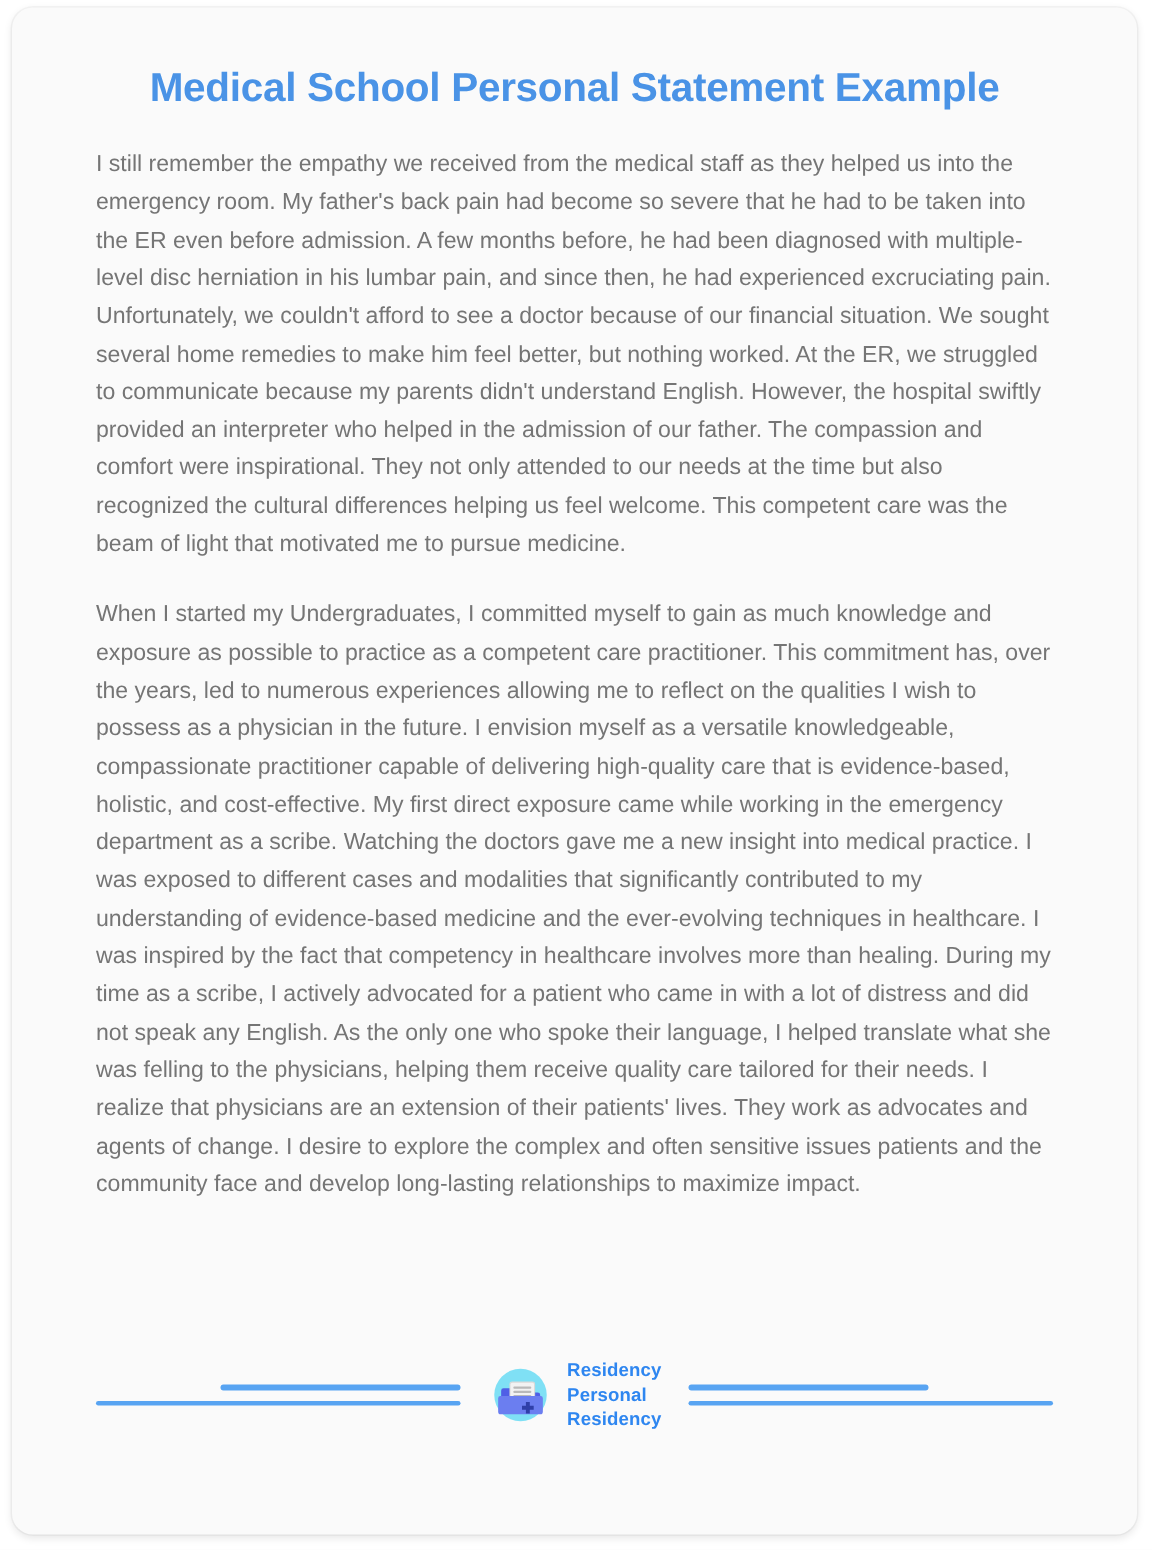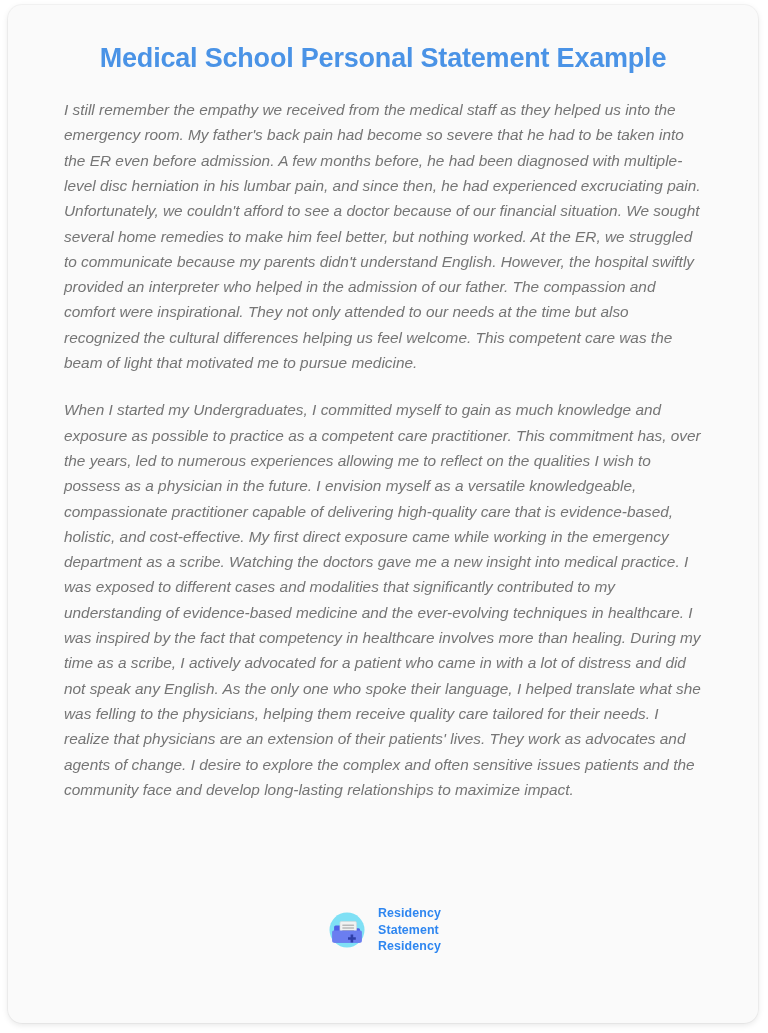--- a/index.html
+++ b/index.html
@@ -44,21 +44,20 @@
     text-align: center;
     color: #4a93e6;
     font-size: 27px;
     font-weight: bold;
     letter-spacing: -0.2px;
     line-height: 1.3;
   }
 
   .body-copy {
     margin-top: 21px;
-    font-style: italic;
   }
 
   .para {
     margin: 0 0 22px 0;
     color: #757575;
     font-size: 15.4px;
     line-height: 25.3px;
     text-align: left;
     letter-spacing: 0.0px;
   }
@@ -69,21 +68,20 @@
     position: absolute;
     left: 0;
     right: 0;
     bottom: 62px;
     height: 62px;
     display: flex;
     align-items: center;
     justify-content: center;
     padding: 0 56px;
     box-sizing: border-box;
-    flex-direction: column;
   }
 
   .rule-group {
     flex: 1 1 auto;
     display: flex;
     flex-direction: column;
     gap: 7px;
     min-width: 0;
   }
   .rule-group.left  { align-items: flex-end; padding-right: 18px; }
@@ -153,21 +151,21 @@
           <rect x="15" y="13.4" width="16.4" height="11.2" rx="1.4" fill="#f2f2f2" stroke="#d9d9d9" stroke-width="0.7"></rect>
           <rect x="17.2" y="16.4" width="12" height="1.5" rx="0.7" fill="#b9b9b9"></rect>
           <rect x="17.2" y="19.2" width="12" height="1.5" rx="0.7" fill="#b9b9b9"></rect>
           <rect x="17.2" y="22.0" width="12" height="1.5" rx="0.7" fill="#b9b9b9"></rect>
           <path d="M8.6 22.6 h26.8 a1.5 1.5 0 0 1 1.5 1.5 v9.0 a1.7 1.7 0 0 1 -1.7 1.7 h-26.4 a1.7 1.7 0 0 1 -1.7 -1.7 v-9.0 a1.5 1.5 0 0 1 1.5 -1.5 z" fill="#6b7ef0"></path>
           <path d="M25.6 26.6 h2.6 v2.6 h2.6 v2.6 h-2.6 v2.6 h-2.6 v-2.6 h-2.6 v-2.6 h2.6 z" fill="#2f3fa8"></path>
         </svg>
       </div>
       <div class="brand-text">
         <span>Residency</span>
-        <span>Statement</span>
+        <span>Personal</span>
         <span>Residency</span>
       </div>
     </div>
 
     <div class="rule-group right">
       <div class="rule short"></div>
       <div class="rule long"></div>
     </div>
 
   </div>

